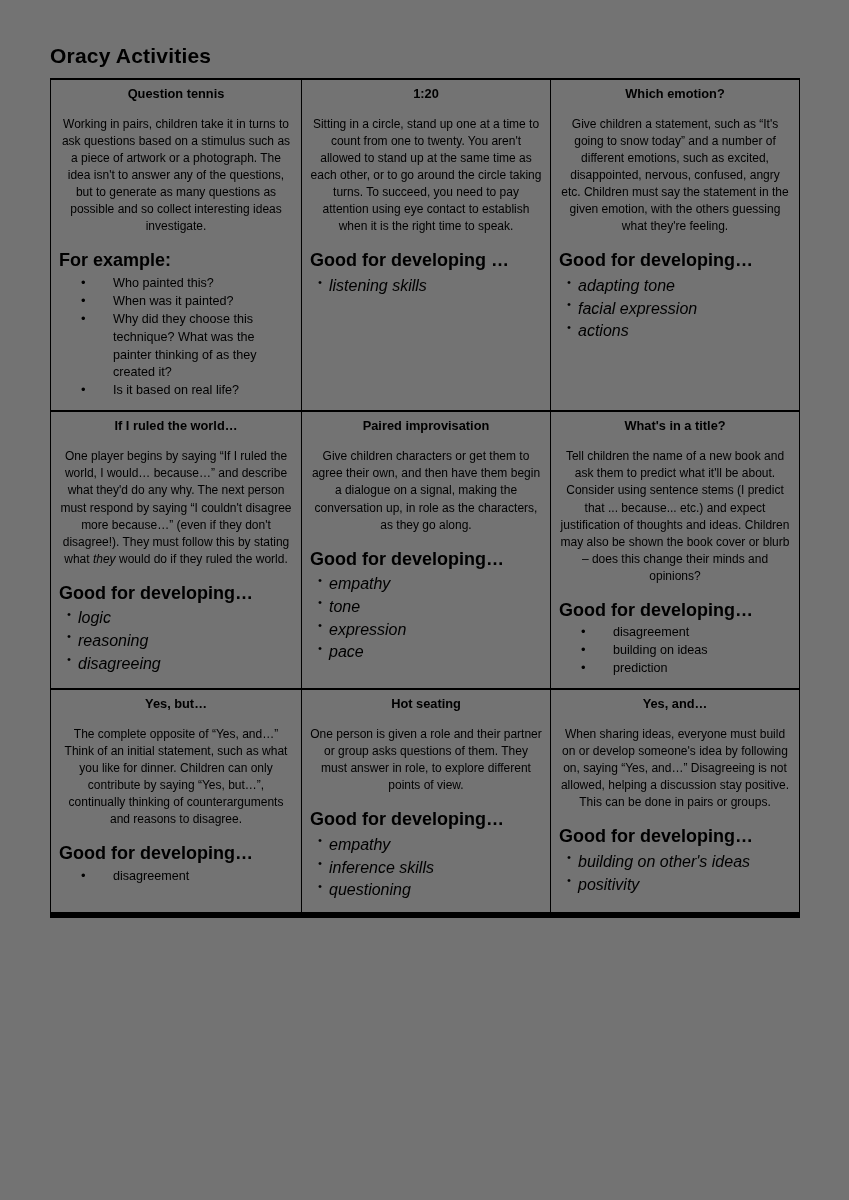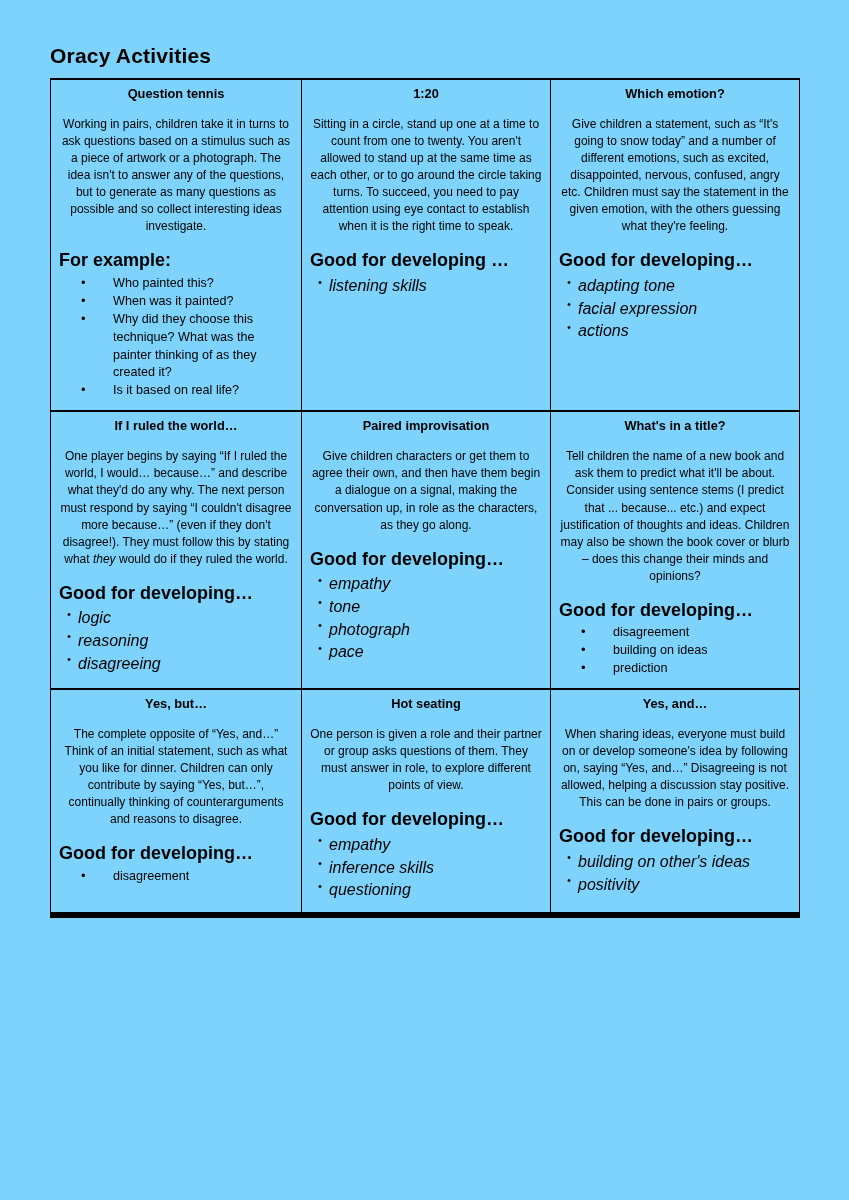--- a/index.html
+++ b/index.html
@@ -11,21 +11,21 @@
     width: 849px;
     height: 1200px;
     font-family: "Liberation Sans", sans-serif;
     color: #000000;
     overflow: hidden;
   }
   .page {
     position: relative;
     width: 849px;
     height: 1200px;
-    background: #7dd3fc;
+    background: #737373;
     box-sizing: border-box;
   }
   .doc-title {
     position: absolute;
     left: 50px;
     top: 44px;
     font-size: 21px;
     font-weight: bold;
     letter-spacing: 0.2px;
     line-height: 1.1;
@@ -183,21 +183,21 @@
         </td>
         <td class="col-2">
           <div class="cell">
             <div class="cell-title">Paired improvisation</div>
             <p class="body-text">Give children characters or get them to agree their own, and then have them begin a dialogue on a signal, making the conversation up, in role as the characters, as they go along.</p>
             <div class="spacer-sm"></div>
             <div class="gfd-head">Good for developing…</div>
             <ul class="bullets-tight">
               <li>empathy</li>
               <li>tone</li>
-              <li>photograph</li>
+              <li>expression</li>
               <li>pace</li>
             </ul>
           </div>
         </td>
         <td class="col-3">
           <div class="cell">
             <div class="cell-title">What's in a title?</div>
             <p class="body-text">Tell children the name of a new book and ask them to predict what it'll be about. Consider using sentence stems (I predict that ... because... etc.) and expect justification of thoughts and ideas. Children may also be shown the book cover or blurb – does this change their minds and opinions?</p>
             <div class="spacer-sm"></div>
             <div class="gfd-head">Good for developing…</div>

